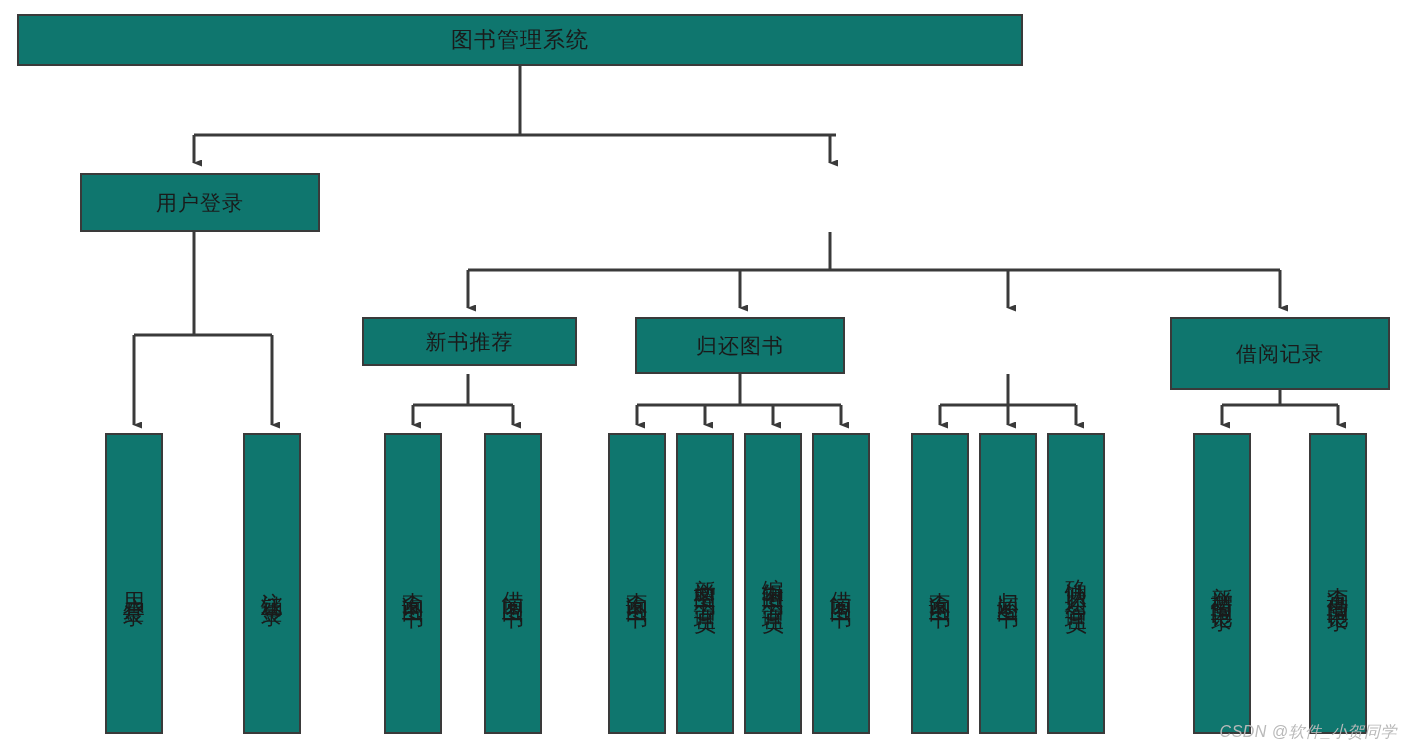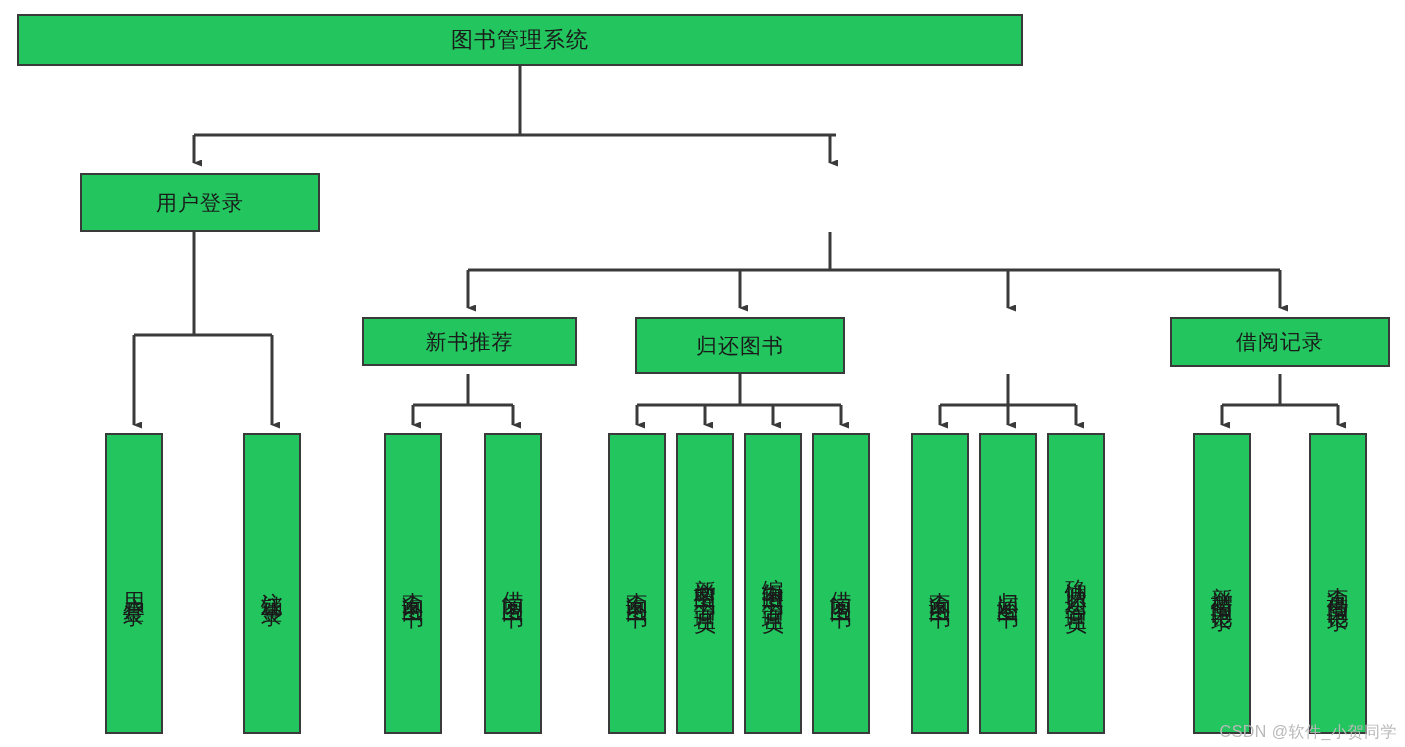--- a/index.html
+++ b/index.html
@@ -22,21 +22,21 @@
     left: 0;
     top: 0;
     width: 1405px;
     height: 747px;
     pointer-events: none;
   }
   .node {
     position: absolute;
     box-sizing: border-box;
     border: 2px solid #3a3a3a;
-    background: #22c55e;
+    background: #0f766e;
     display: flex;
     align-items: center;
     justify-content: center;
     color: #1a1a1a;
     text-align: center;
   }
   .node-h {
     font-size: 21px;
     letter-spacing: 1px;
     line-height: 1.2;
@@ -58,20 +58,21 @@
     font-size: 22px;
   }
   #watermark {
     position: absolute;
     right: 8px;
     bottom: 4px;
     font-size: 16px;
     color: #b9b9b9;
     letter-spacing: 0.5px;
     white-space: nowrap;
+    font-style: italic;
   }
 </style>
 </head>
 <body>
 
 <div id="diagram-root">
 
   <svg id="edges-layer" viewBox="0 0 1405 747" width="1405" height="747">
     <defs>
       <marker id="arrowhead" markerWidth="7" markerHeight="9" refX="3.5" refY="8" orient="auto" markerUnits="userSpaceOnUse">
@@ -121,21 +122,21 @@
       <path d="M1338,405 L1338,425" marker-end="url(#arrowhead)"></path>
     </g>
   </svg>
 
   <div class="node node-h" id="root-node" style="left:17px; top:14px; width:1006px; height:52px;">图书管理系统</div>
 
   <div class="node node-h" style="left:80px; top:173px; width:240px; height:59px;">用户登录</div>
 
   <div class="node node-h" style="left:362px; top:317px; width:215px; height:49px;">新书推荐</div>
   <div class="node node-h" style="left:635px; top:317px; width:210px; height:57px;">归还图书</div>
-  <div class="node node-h" style="left:1170px; top:317px; width:220px; height:50px;">借阅记录</div>
+  <div class="node node-h" style="left:1170px; top:317px; width:220px; height:73px;">借阅记录</div>
 
   <div class="node node-v" style="left:105px; top:433px; width:58px; height:301px;">
     <span class="vlabel">用户登录</span>
   </div>
   <div class="node node-v" style="left:243px; top:433px; width:58px; height:301px;">
     <span class="vlabel">注销登录</span>
   </div>
 
   <div class="node node-v" style="left:384px; top:433px; width:58px; height:301px;">
     <span class="vlabel">查询图书</span>

